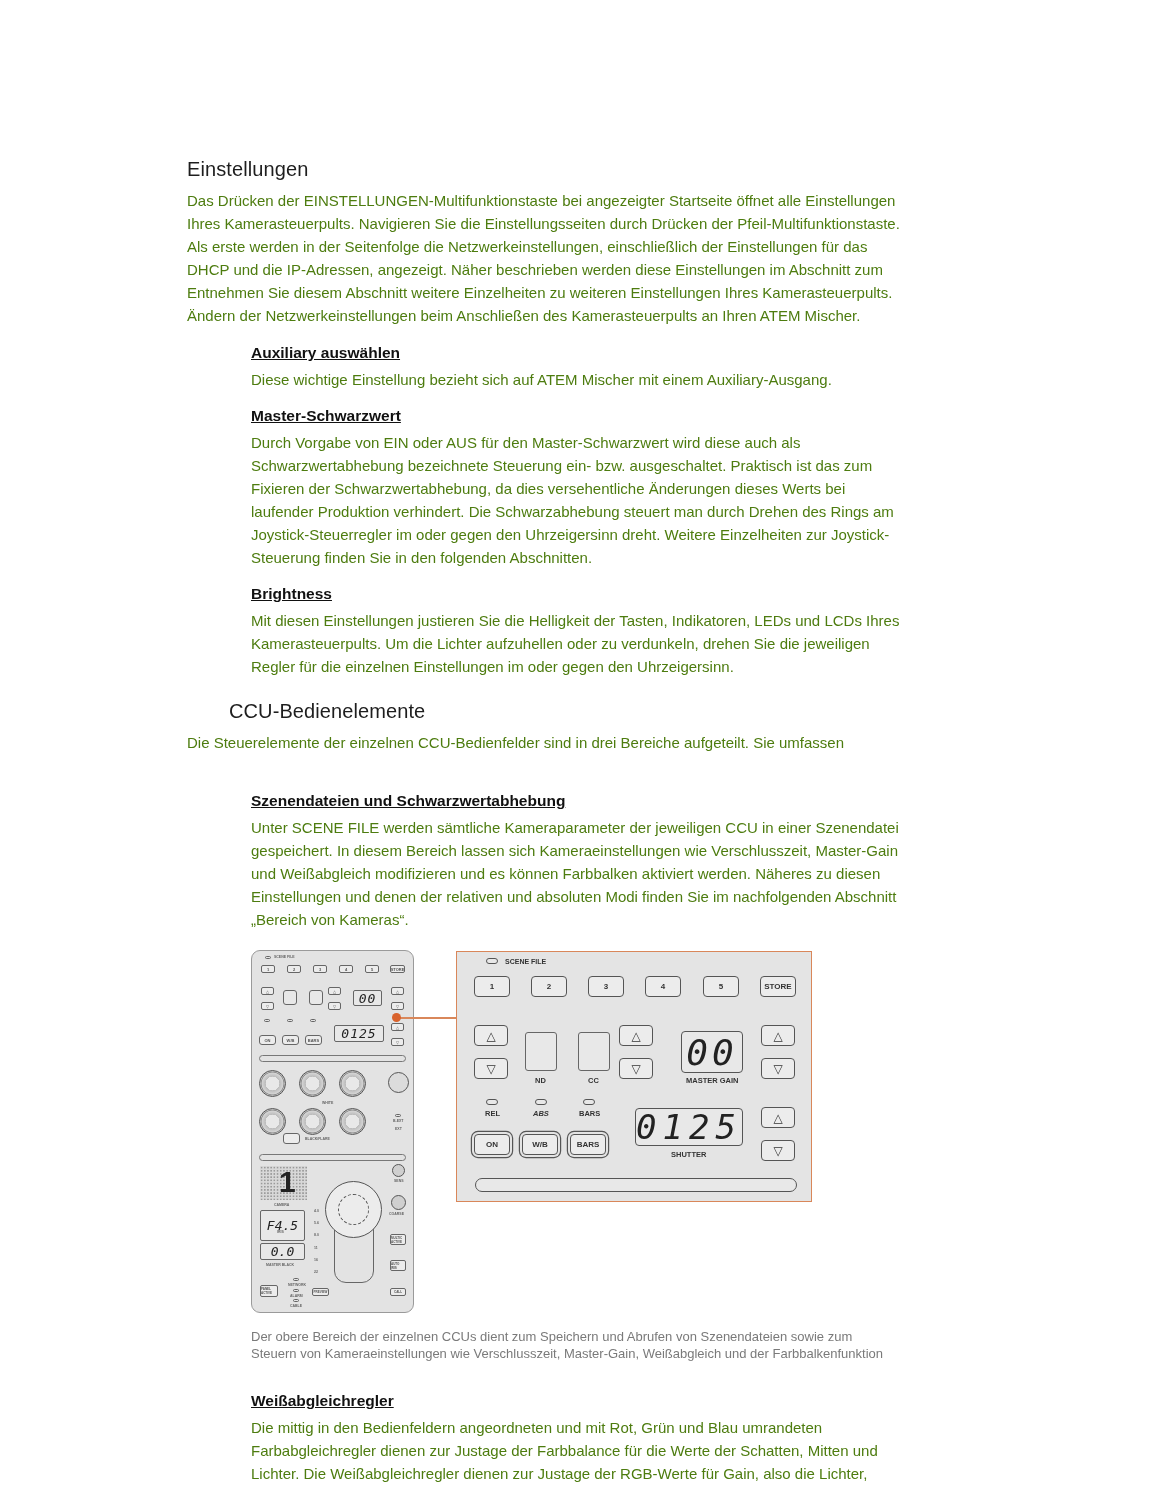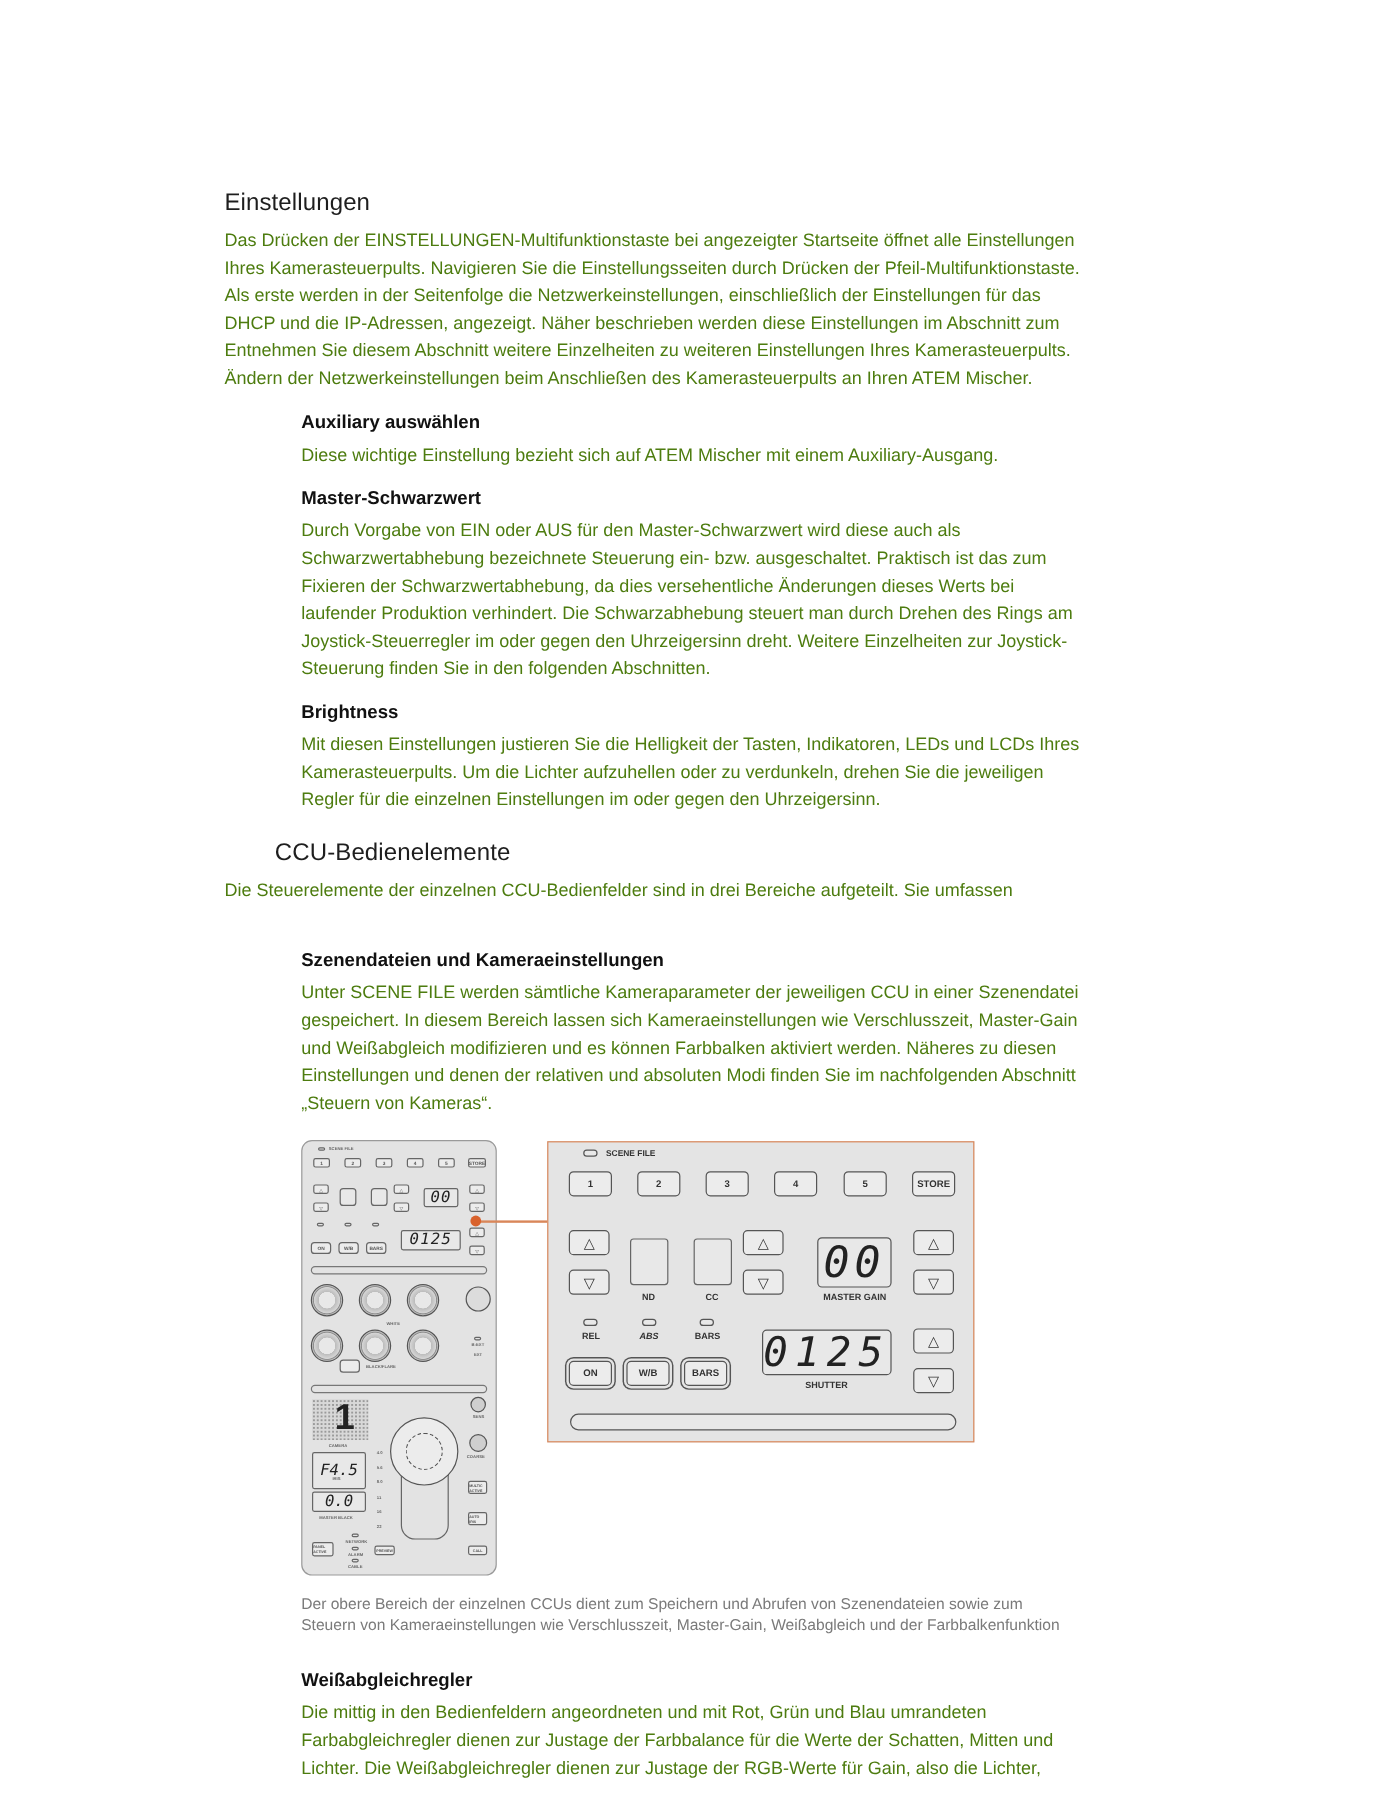--- a/index.html
+++ b/index.html
@@ -3,21 +3,21 @@
 <meta charset="utf-8">
 <style>
   html, body { margin: 0; padding: 0; background: #ffffff; }
   body { width: 1156px; height: 1496px; position: relative; overflow: hidden;
          font-family: "Liberation Sans", "DejaVu Sans", sans-serif; color: #2a2a2a; }
   .page { position: absolute; left: 0; top: 0; width: 1156px; height: 1496px; }
   .h2 { position: absolute; left: 187px; font-size: 20px; font-weight: normal; color: #1e1e1e; margin: 0; letter-spacing: 0.1px; }
   .p { position: absolute; font-size: 15px; line-height: 23px; color: #4d7c0f; margin: 0; }
   .p.body { left: 187px; width: 810px; }
   .p.indent { left: 251px; width: 740px; }
-  .h3 { position: absolute; left: 251px; font-size: 15.5px; font-weight: bold; color: #111; margin: 0; }
+  .h3 { position: absolute; left: 251px; font-size: 15.5px; font-weight: bold; color: #111; margin: 0; text-decoration: underline; }
   .caption { position: absolute; left: 251px; width: 745px; font-size: 13px; line-height: 17px; color: #7a7a7a; margin: 0; }
   .line { display: block; white-space: nowrap; }
 
   
   .small-panel { position: absolute; left: 251px; top: 950px; width: 163px; height: 363px;
     background: #e3e3e3; border: 1.5px solid #9a9a9a; border-radius: 9px; box-sizing: border-box; }
   .big-panel { position: absolute; left: 456px; top: 951px; width: 356px; height: 251px;
     background: #e4e4e4; border: 1.5px solid #d9875a; box-sizing: border-box; }
   .leader { position: absolute; left: 396px; top: 1017px; width: 61px; height: 1.5px; background: #d9875a; }
   .leader-dot { position: absolute; left: 392px; top: 1013px; width: 9px; height: 9px; border-radius: 50%; background: #d9622c; }
@@ -84,27 +84,27 @@
     <span class="line">Mit diesen Einstellungen justieren Sie die Helligkeit der Tasten, Indikatoren, LEDs und LCDs Ihres</span>
     <span class="line">Kamerasteuerpults. Um die Lichter aufzuhellen oder zu verdunkeln, drehen Sie die jeweiligen</span>
     <span class="line">Regler für die einzelnen Einstellungen im oder gegen den Uhrzeigersinn.</span>
   </p>
 
   <h2 class="h2" style="top:700px;margin-left:42px;">CCU-Bedienelemente</h2>
   <p class="p body" style="top:731px;">
     <span class="line">Die Steuerelemente der einzelnen CCU-Bedienfelder sind in drei Bereiche aufgeteilt. Sie umfassen</span>
   </p>
 
-  <h3 class="h3" style="top:792px;">Szenendateien und Kameraeinstellungen</h3>
+  <h3 class="h3" style="top:792px;">Szenendateien und Schwarzwertabhebung</h3>
   <p class="p indent" style="top:816px;">
     <span class="line">Unter SCENE FILE werden sämtliche Kameraparameter der jeweiligen CCU in einer Szenendatei</span>
     <span class="line">gespeichert. In diesem Bereich lassen sich Kameraeinstellungen wie Verschlusszeit, Master-Gain</span>
     <span class="line">und Weißabgleich modifizieren und es können Farbbalken aktiviert werden. Näheres zu diesen</span>
     <span class="line">Einstellungen und denen der relativen und absoluten Modi finden Sie im nachfolgenden Abschnitt</span>
-    <span class="line">„Steuern von Kameras“.</span>
+    <span class="line">„Bereich von Kameras“.</span>
   </p>
 
   <div>
 
     <div class="small-panel">
       <div class="s-led" style="left:13px;top:5px;"></div>
       <div class="s-lbl" style="left:22px;top:4px;">SCENE FILE</div>
       <div class="s-btn" style="left:9px;top:14px;width:14px;height:8px;">1</div>
       <div class="s-btn" style="left:35px;top:14px;width:14px;height:8px;">2</div>
       <div class="s-btn" style="left:61px;top:14px;width:14px;height:8px;">3</div>

